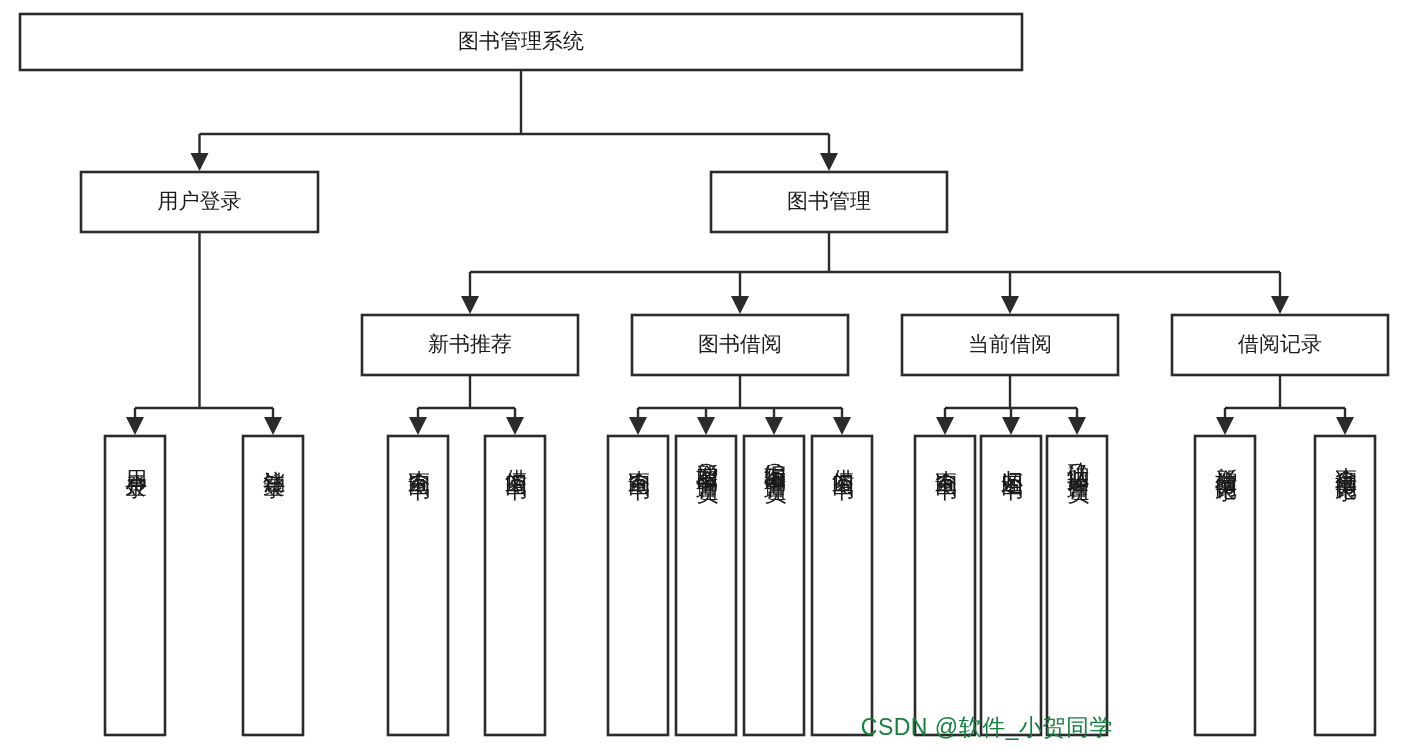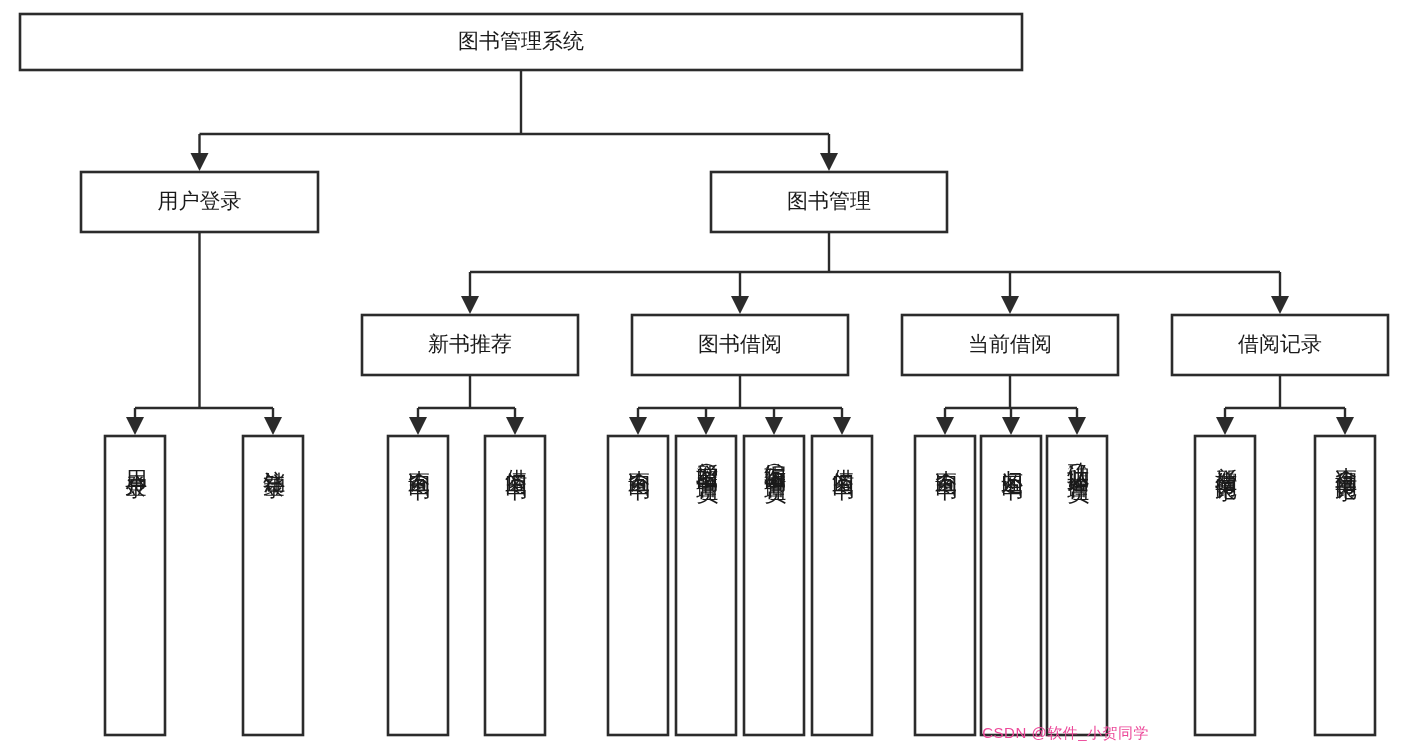--- a/index.html
+++ b/index.html
@@ -2,43 +2,43 @@
 <html><head>
 <meta charset="utf-8">
 <style>
   html,body{margin:0;padding:0;}
   body{
     width:1405px;height:747px;
     background:#ffffff;
     font-family:"Liberation Sans","DejaVu Sans",sans-serif;
     overflow:hidden;
   }
-  #diagram-root{position:relative;width:1127px;height:747px;padding-left:36px;}
+  #diagram-root{position:relative;width:1127px;height:747px;}
   svg#tree{position:absolute;left:0;top:0;width:1405px;height:747px;display:block;}
   .node-rect{fill:#ffffff;stroke:#2b2b2b;stroke-width:2.6;}
   .conn{stroke:#2b2b2b;stroke-width:2.4;fill:none;stroke-linecap:butt;}
   .arrow-head{fill:#2b2b2b;stroke:none;}
   .node-label{
     fill:#1a1a1a;
     font-family:"Liberation Sans","DejaVu Sans",sans-serif;
     font-size:21px;
     text-anchor:middle;
     dominant-baseline:middle;
   }
   .node-label.vert{
     font-size:22px;
     writing-mode:vertical-rl;
     text-orientation:upright;
     letter-spacing:3px;
   }
   .watermark{
     position:absolute;
     right:14px;bottom:4px;
-    color:#ec4899;
-    font-size:15px;
+    color:#15803d;
+    font-size:23px;
     font-family:"Liberation Sans","DejaVu Sans",sans-serif;
     white-space:nowrap;
     pointer-events:none;
     letter-spacing:0.5px;
   }
 </style>
 </head>
 <body>
 
 <div id="diagram-root">

